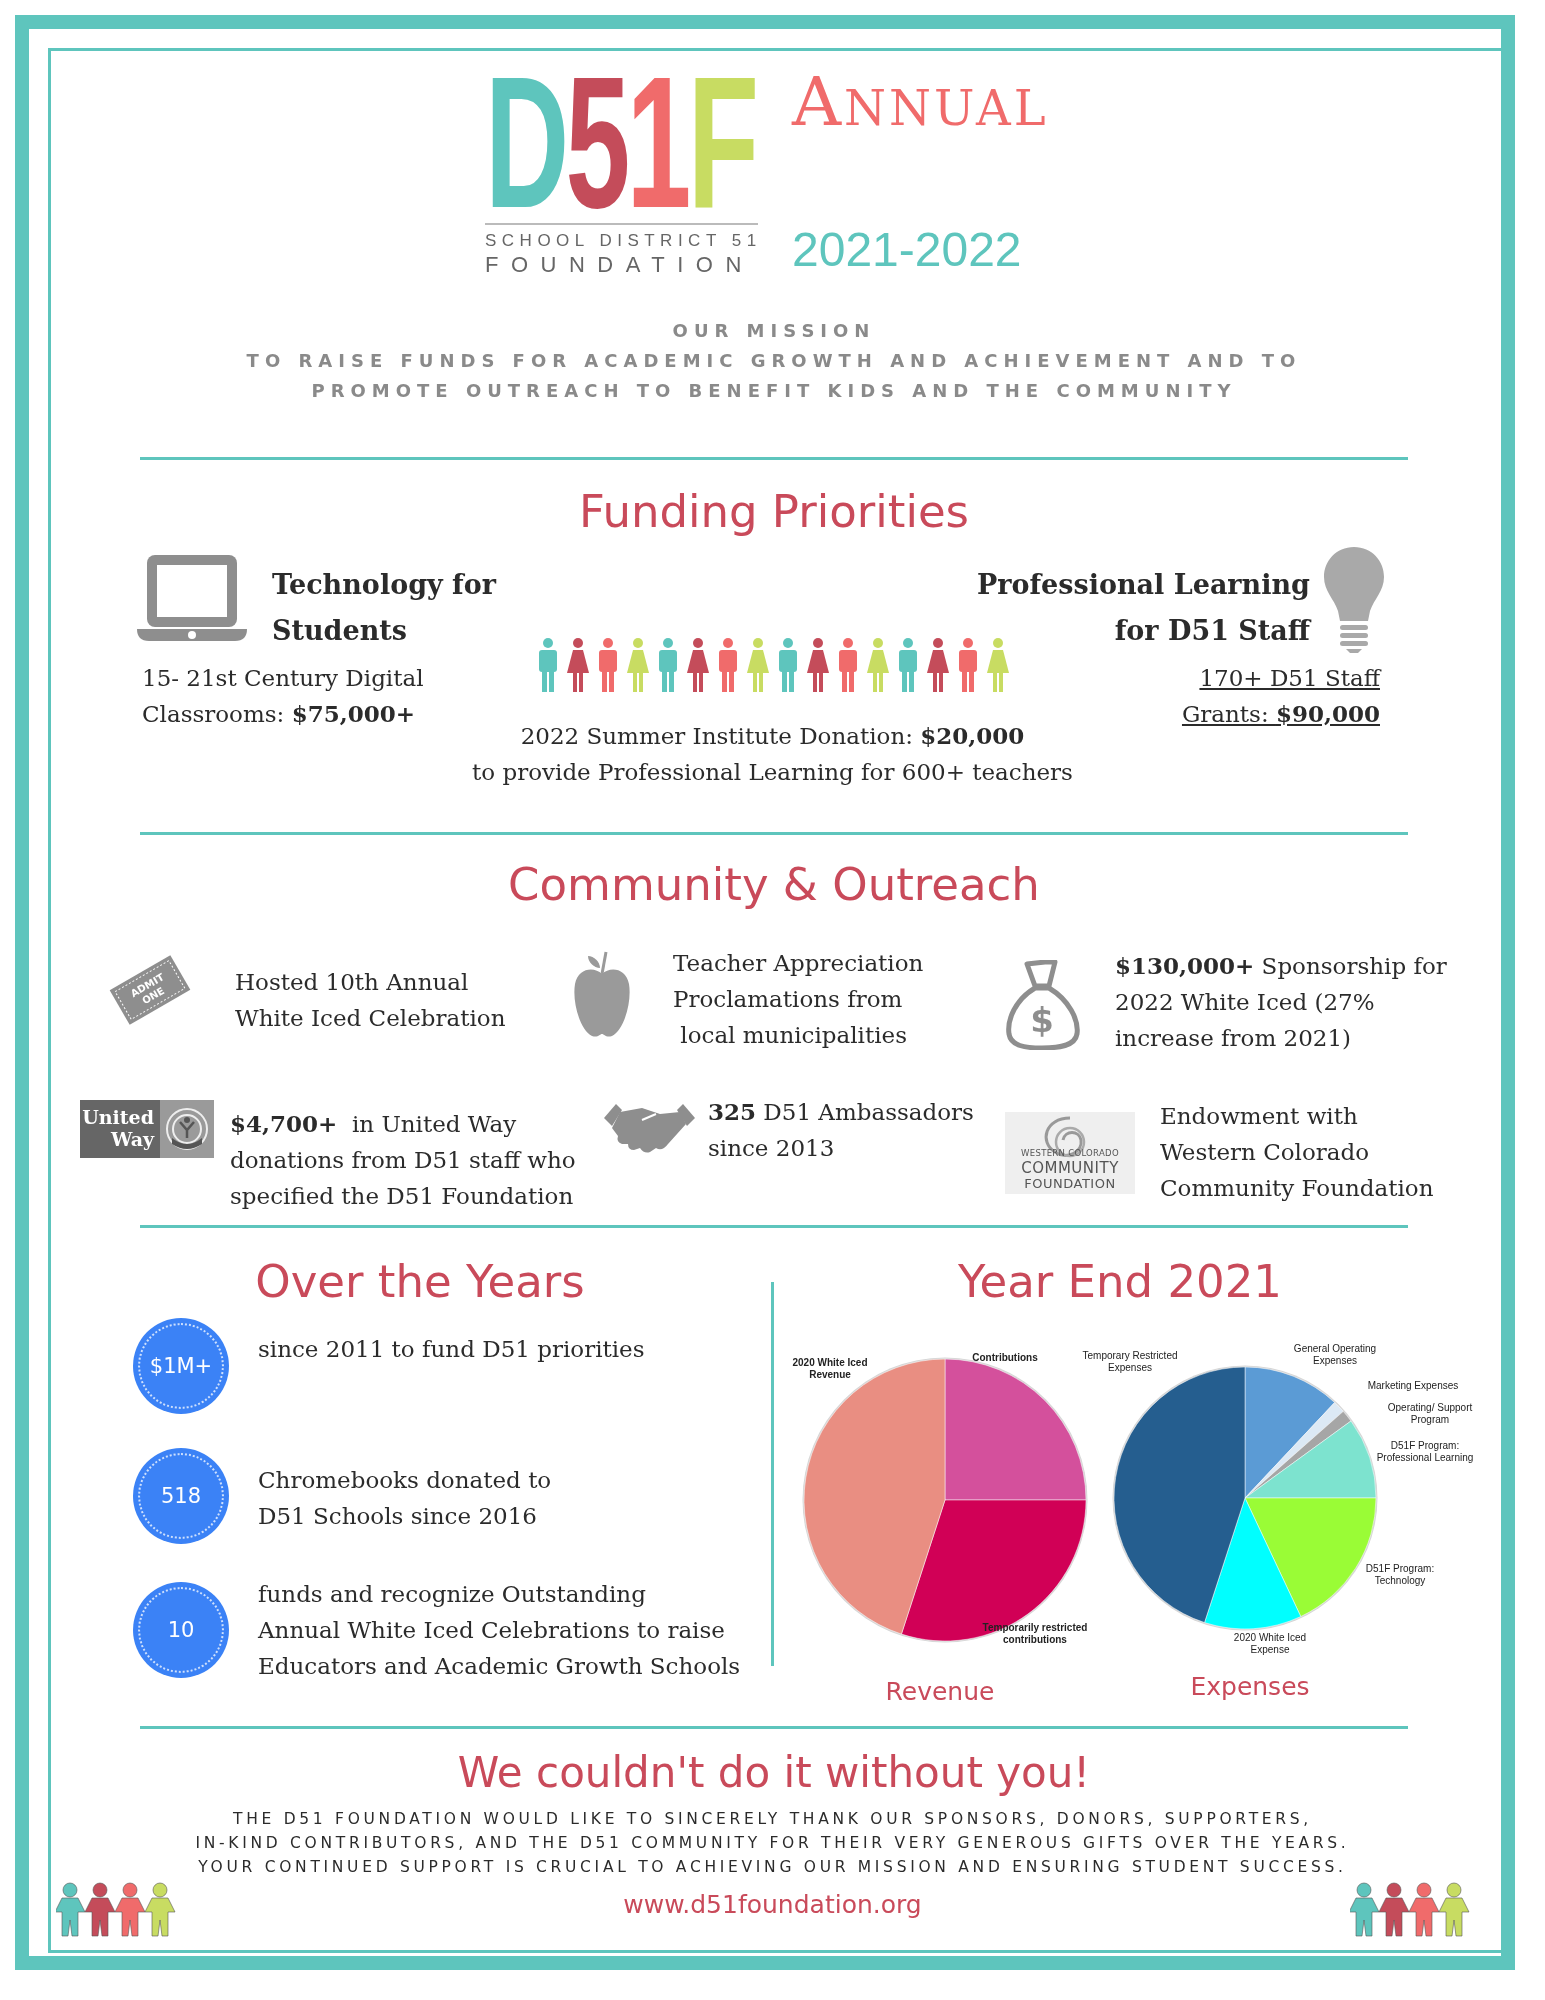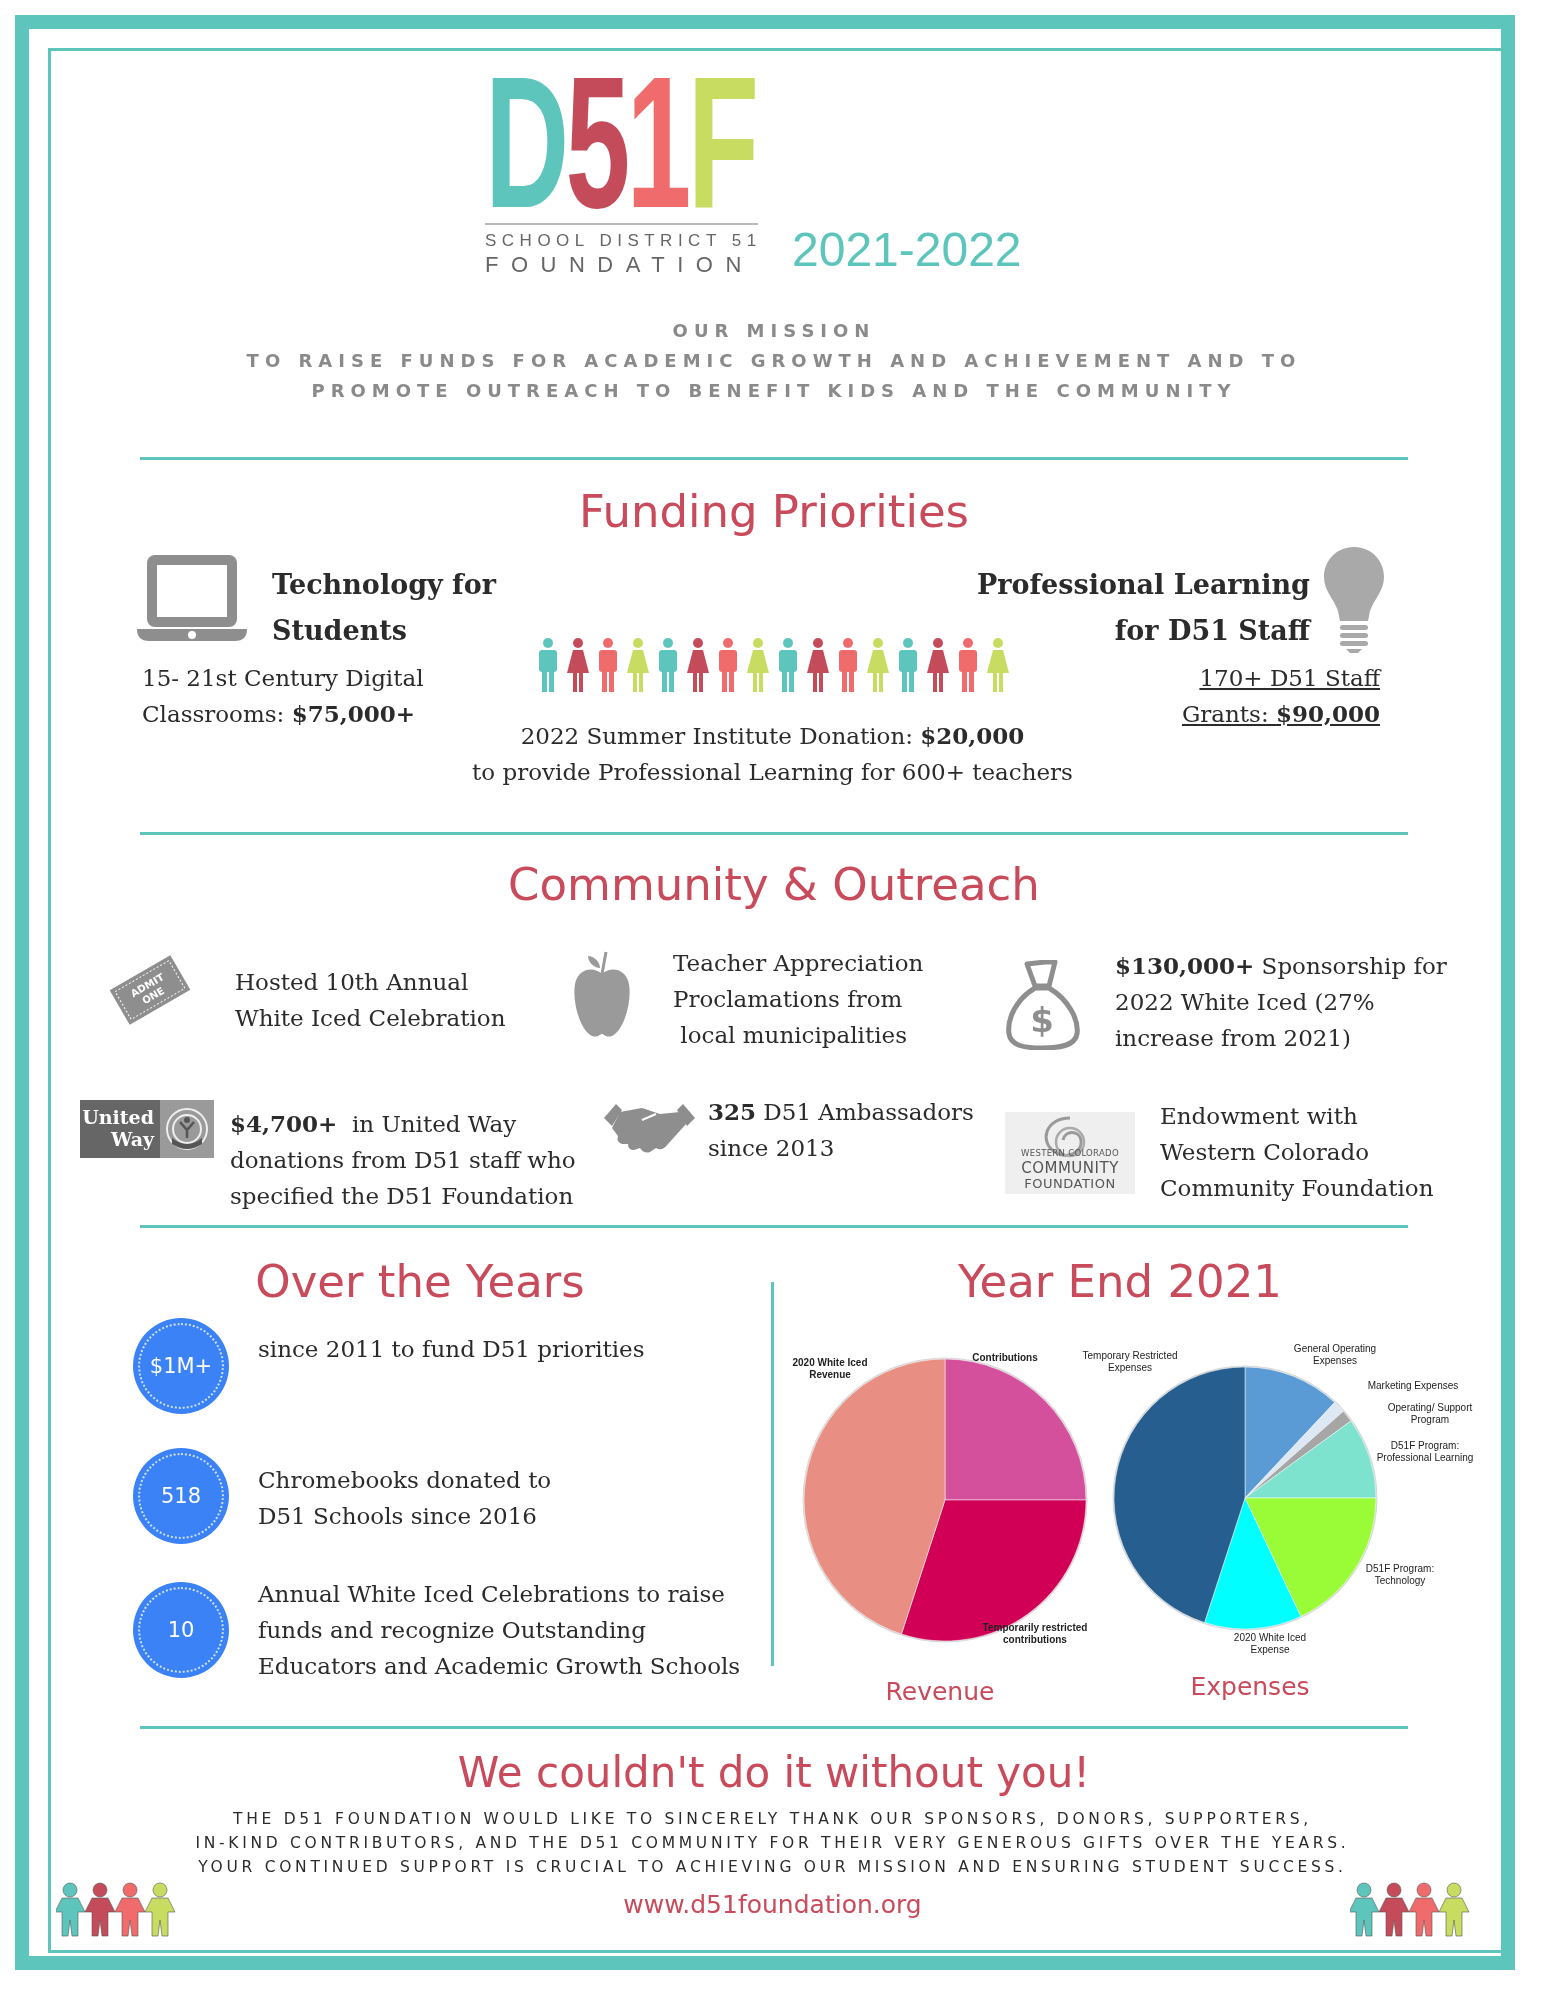--- a/index.html
+++ b/index.html
@@ -67,20 +67,21 @@
   <span style="color:#5ec5bd">D</span>
   <span style="color:#c44c5a">5</span>
   <span style="color:#f06b6b">1</span>
   <span style="color:#c8dc62">F</span>
 </div>
 <div class="abs logo-rule"></div>
 <div class="abs logo-sub1">SCHOOL DISTRICT 51</div>
 <div class="abs logo-sub2">FOUNDATION</div>
 
 <div class="abs title-annual">
+  <div>Annual</div>
 </div>
 <div class="abs title-year">2021-2022</div>
 
 <div class="abs mission" style="top:320px;">OUR MISSION</div>
 <div class="abs mission" style="top:350px;">TO RAISE FUNDS FOR ACADEMIC GROWTH AND ACHIEVEMENT AND TO</div>
 <div class="abs mission" style="top:380px;">PROMOTE OUTREACH TO BENEFIT KIDS AND THE COMMUNITY</div>
 
 <div class="abs divider" style="left:140px; top:457px; width:1268px;"></div>
 
 <div class="abs section-title" style="left:140px; top:485px; width:1268px;">Funding Priorities</div>
@@ -336,22 +337,22 @@
   </div>
 <div class="abs body-text" style="left:258px; top:1462px;">
   <div>Chromebooks donated to</div>
   <div>D51 Schools since 2016</div>
 </div>
 
 <div class="stat-circle" style="left:133px; top:1582px;">
     <span>10</span>
   </div>
 <div class="abs body-text" style="left:258px; top:1576px;">
+  <div>funds and recognize Outstanding</div>
   <div>Annual White Iced Celebrations to raise</div>
-  <div>funds and recognize Outstanding</div>
   <div>Educators and Academic Growth Schools</div>
 </div>
 
 <div class="abs vdivider" style="left:771px; top:1282px; height:384px;"></div>
 
 <div class="abs section-title" style="left:800px; top:1255px; width:640px;">Year End 2021</div>
 
 <div class="abs" style="left:800px; top:1355px; width:290px; height:290px;">
   <svg id="revenue-pie" width="290" height="290" viewBox="0 0 290 290">
       <circle cx="145" cy="145" r="142.5" fill="#d6d6d6"></circle>

